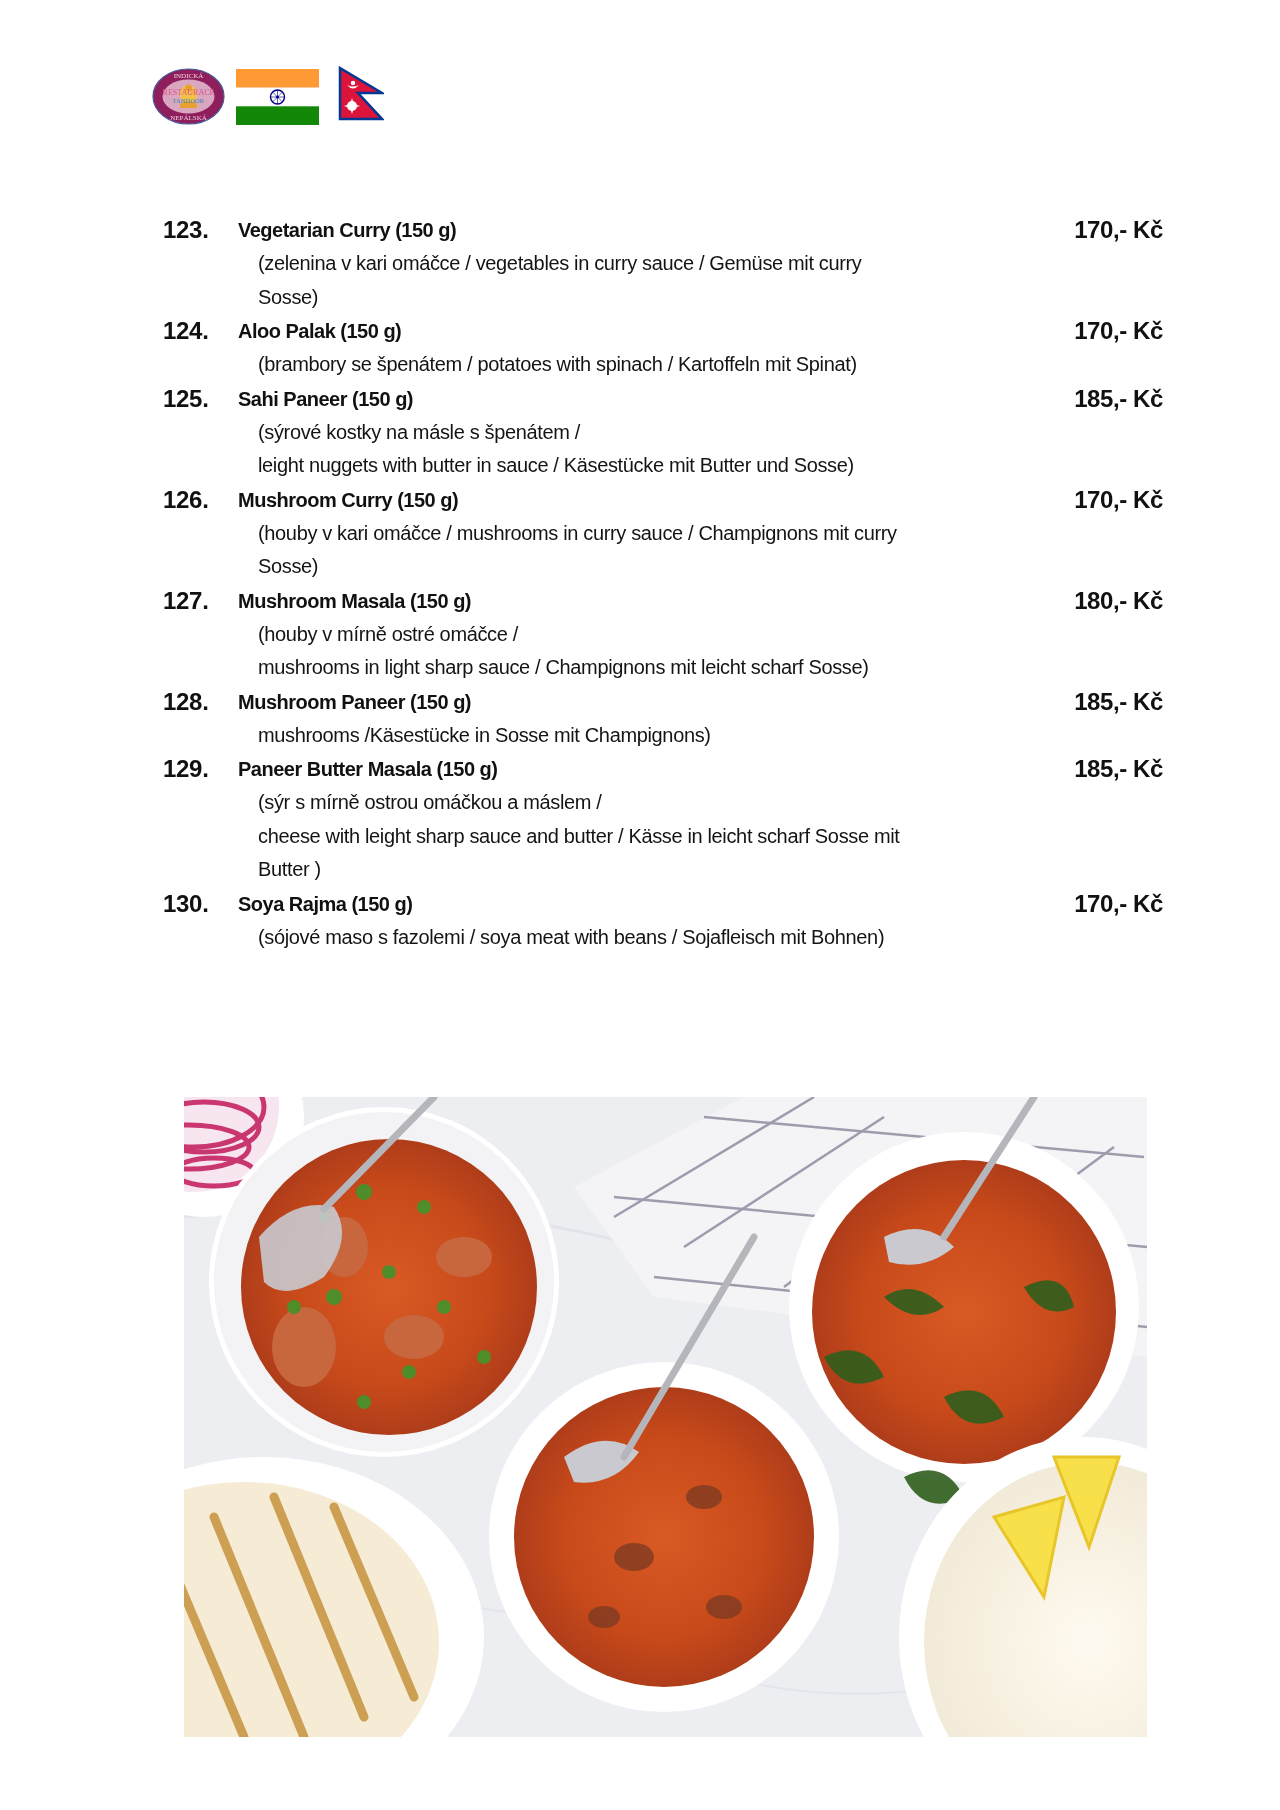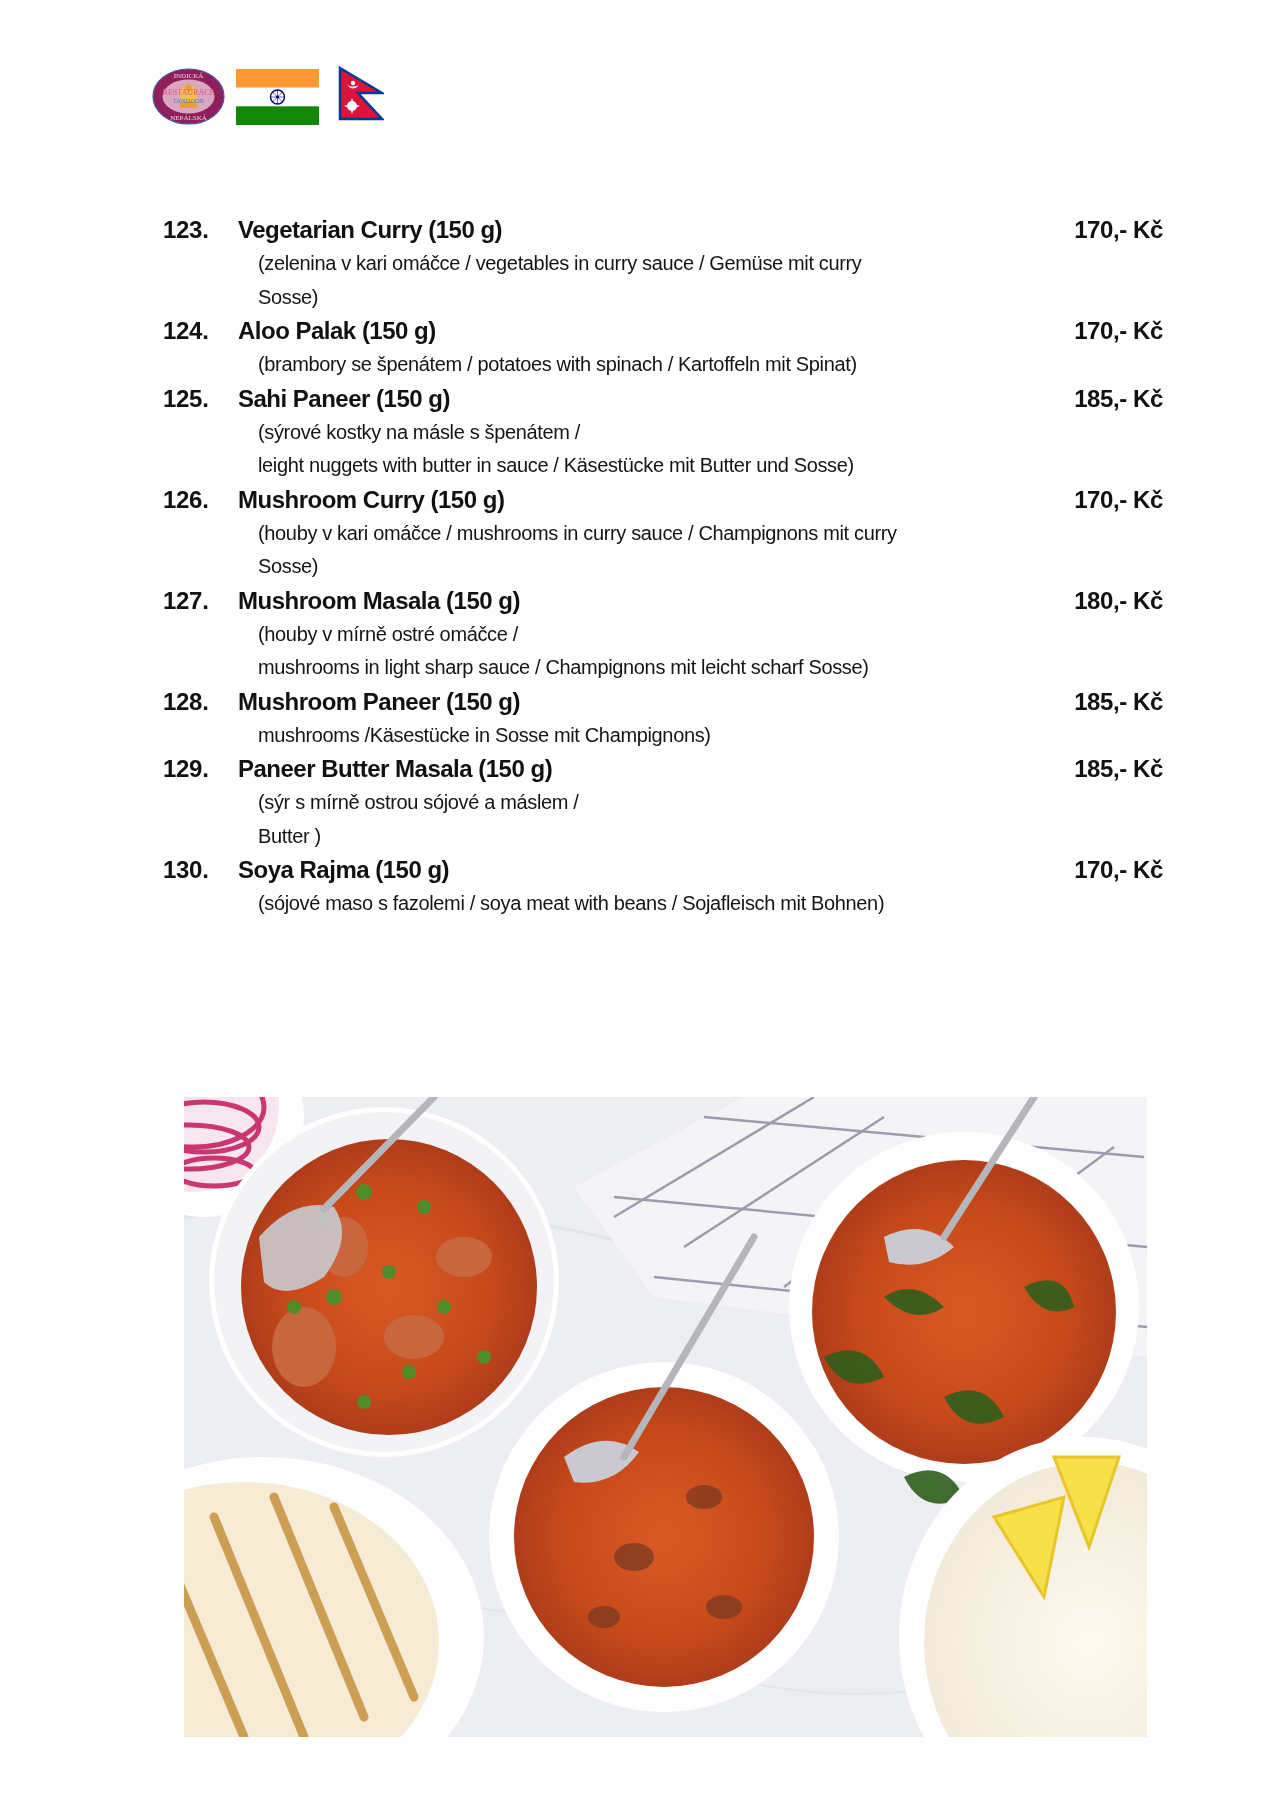--- a/index.html
+++ b/index.html
@@ -9,21 +9,21 @@
   }
   .header { position: absolute; top: 66px; left: 152px; height: 60px; }
   .logo { position: absolute; left: 0; top: 2px; width: 73px; height: 57px; }
   .flag-in { position: absolute; left: 84px; top: 3px; width: 83px; height: 56px; }
   .flag-np { position: absolute; left: 186px; top: 0px; width: 46px; height: 55px; }
 
   .menu { position: absolute; top: 213px; left: 163px; width: 1000px; }
   .item { position: relative; margin: 0; }
   .item-head { display: flex; align-items: center; height: 34px; line-height: 34px; }
   .num { width: 75px; font-weight: bold; font-size: 24px; letter-spacing: -0.3px; }
-  .name { flex: 1; font-weight: bold; font-size: 24px; letter-spacing: -0.5px; }
+  .name { flex: 1; font-weight: bold; font-size: 20px; letter-spacing: -0.5px; }
   .price { font-weight: bold; font-size: 24px; text-align: right; letter-spacing: -0.4px; white-space: nowrap; }
   .desc { margin-left: 75px; width: 740px; font-size: 20px; line-height: 33.5px; letter-spacing: -0.35px; color: #141414; }
   .desc-line { display: block; height: 33.5px; white-space: nowrap; margin-left: 20px; }
 
   .photo { position: absolute; left: 184px; top: 1097px; width: 963px; height: 640px; overflow: hidden; background: #eceef2; }
 </style>
 </head>
 <body>
 
 <div class="header">
@@ -139,21 +139,22 @@
     </div>
   </div>
 
   <div class="item">
     <div class="item-head">
       <span class="num">129.</span>
       <span class="name">Paneer Butter Masala (150 g)</span>
       <span class="price">185,- Kč</span>
     </div>
     <div class="desc">
-      <span class="desc-line">(sýr s mírně ostrou sójové a máslem /</span>
+      <span class="desc-line">(sýr s mírně ostrou omáčkou a máslem /</span>
+      <span class="desc-line">cheese with leight sharp sauce and butter / Kässe in leicht scharf Sosse mit</span>
       <span class="desc-line">Butter )</span>
     </div>
   </div>
 
   <div class="item">
     <div class="item-head">
       <span class="num">130.</span>
       <span class="name">Soya Rajma (150 g)</span>
       <span class="price">170,- Kč</span>
     </div>

